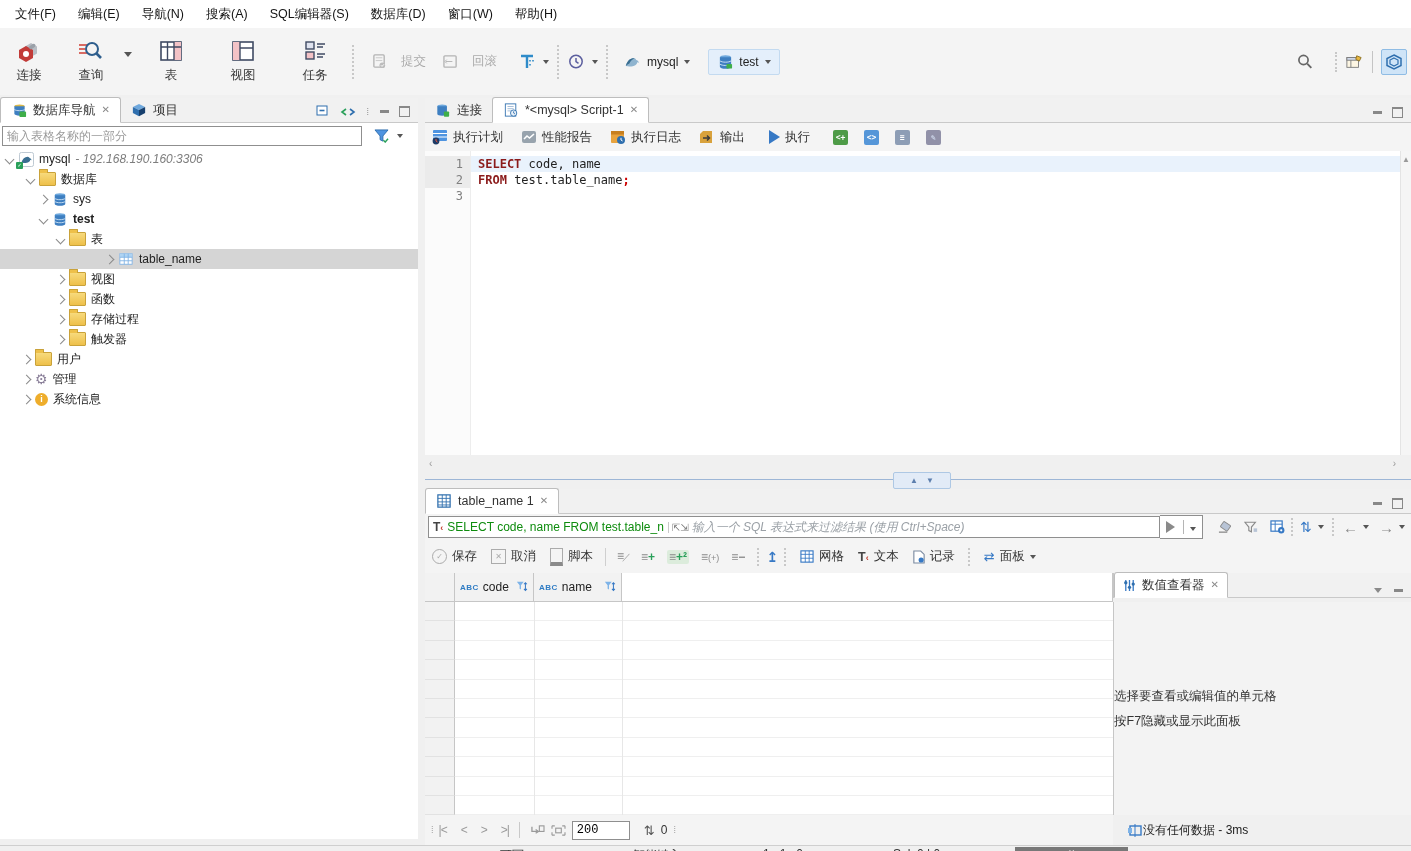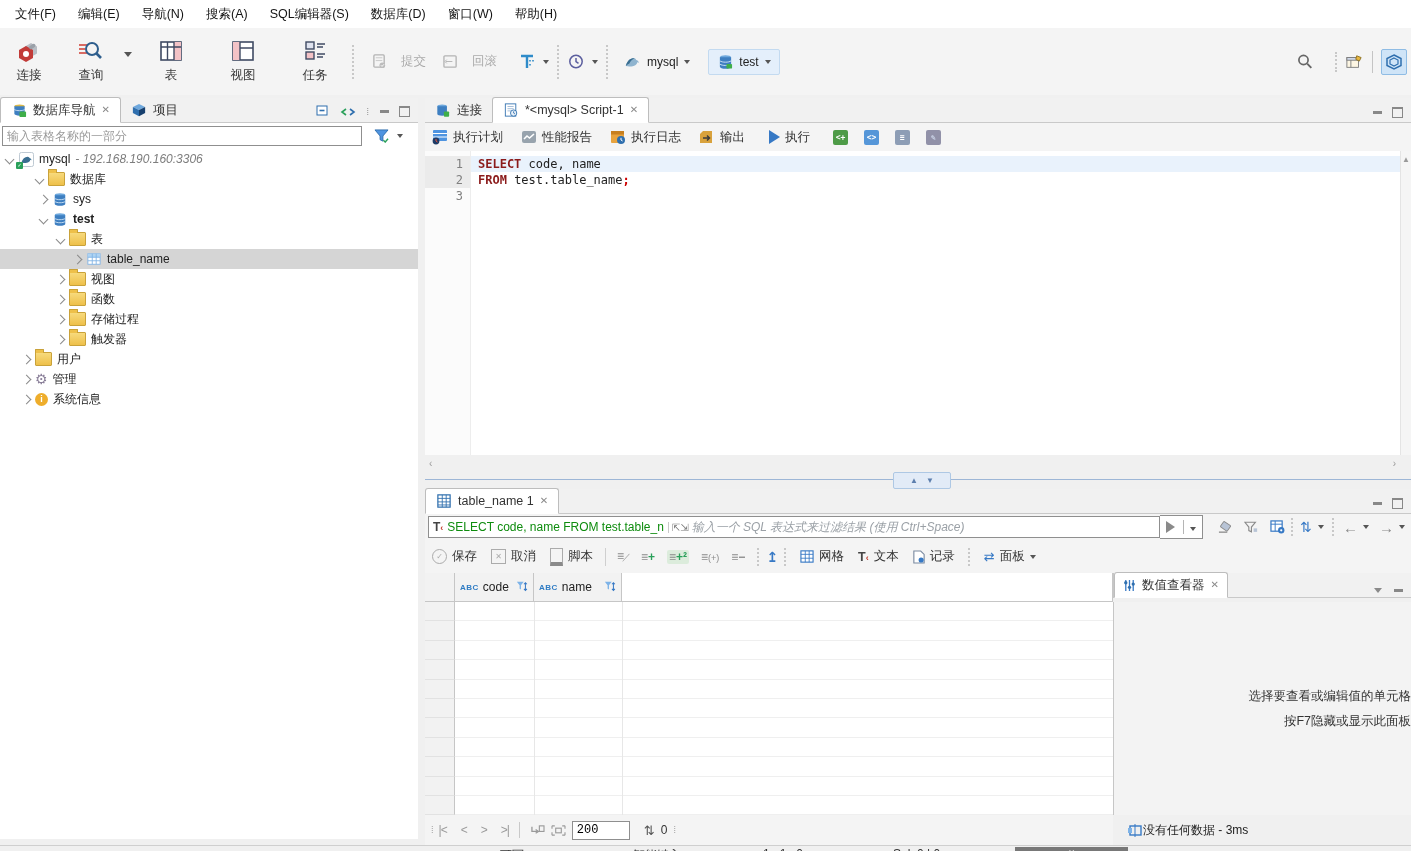--- a/index.html
+++ b/index.html
@@ -102,21 +102,21 @@
   .hfill{flex:1;background:#fff;border-bottom:none}
   .abc{color:#2f7cc4;font-weight:bold;font-size:8px;letter-spacing:.5px}
   #grid-body{left:425px;top:602px;width:688px;height:213px;background:#fff;overflow:hidden}
   .grow{display:flex;height:19.4px;box-sizing:border-box}
   .grow .rg{width:30px;background:#f2f2f2;border-right:1px solid #c6c6c6;border-bottom:1px solid #e2e2e2;box-sizing:border-box}
   .grow .rd{flex:1;border-bottom:1px solid #efefef;box-sizing:border-box}
   .colline{position:absolute;top:0;bottom:0;width:1px;background:#e7e7e7}
 
   
   #vv-tabbar{left:1113px;top:573px;width:298px;border-left:1px solid #c6c6c6;box-sizing:border-box}
-  #vv-content{left:1113px;top:602px;width:298px;height:213px;background:#f3f3f3;border-left:1px solid #c6c6c6;box-sizing:border-box;display:flex;flex-direction:column;align-items:flex-end;justify-content:center;gap:8px;color:#333;font-size:12.5px}
+  #vv-content{left:1113px;top:602px;width:298px;height:213px;background:#f3f3f3;border-left:1px solid #c6c6c6;box-sizing:border-box;display:flex;flex-direction:column;align-items:flex-start;justify-content:center;gap:8px;color:#333;font-size:12.5px}
   #vv-status{left:1113px;top:815px;width:298px;height:30px;display:flex;align-items:center;gap:0;padding-left:14px;box-sizing:border-box;color:#222}
 
   
   #rs-nav{left:425px;top:815px;width:688px;height:30px;background:#f4f4f4;display:flex;align-items:center;gap:6px;padding-left:6px;box-sizing:border-box;color:#8f8f8f}
   #rs-nav input{width:58px;height:19px;border:1px solid #8f8f8f;font-size:12px;padding:0 4px;box-sizing:border-box;font-family:Liberation Mono, monospace}
   .navg{font-size:12px;color:#9a9a9a;letter-spacing:-1px}
 
   
   #statusbar{left:0;top:845px;width:100%;height:6px;background:#f0f0f0;border-top:1px solid #cfcfcf;overflow:hidden;box-sizing:border-box}
   #statusbar span{position:absolute;top:1px;font-size:12px;color:#333;white-space:nowrap}
@@ -340,21 +340,21 @@
       <svg width="15" height="15" viewBox="0 0 16 16">
           <rect x="0.5" y="0.5" width="15" height="15" rx="2" fill="#fff" stroke="#b9c4cf"></rect>
           <path d="M2.5 11.5c1.3-4.5 4-6.7 7.5-6.3 1 .1 1.3.7 1 1.2 1.3.3 2.2 1.2 2.5 2.4l-1.6-.5c.2 1.9-2.2 3.5-6.5 3.4z" fill="#3a6e91"></path>
         </svg>
       <span style="position:absolute;left:-2px;bottom:-2px;width:7px;height:7px;background:#2aa05a;border-radius:1px;color:#fff;font-size:5px;line-height:7px;text-align:center">✓</span>
     </span>
     <span>mysql</span>
     <span class="t-suffix">- 192.168.190.160:3306</span>
   </div>
 
-  <div class="titem" style="padding-left:36px">
+  <div class="titem" style="padding-left:27px">
     <span class="chev exp"></span>
     <span class="ic-folder"></span>
     <span>数据库</span>
   </div>
 
   <div class="titem" style="padding-left:40px">
     <span class="chev col"></span>
     <span class="iconbox">
       <svg width="14" height="15" viewBox="0 0 16 16">
           <ellipse cx="8" cy="3" rx="6" ry="2.2" fill="#6ea8dd"></ellipse>
@@ -376,21 +376,21 @@
     </span>
     <span class="bold">test</span>
   </div>
 
   <div class="titem" style="padding-left:57px">
     <span class="chev exp"></span>
     <span class="ic-folder"></span>
     <span>表</span>
   </div>
 
-  <div class="titem selected" style="padding-left:74px">
+  <div class="titem selected" style="padding-left:106px">
     <span class="chev col"></span>
     <span class="iconbox">
       <svg width="14" height="14" viewBox="0 0 16 16">
           <rect x="1" y="2" width="14" height="12" fill="#fff" stroke="#7fb2e5"></rect>
           <rect x="1" y="2" width="14" height="4" fill="#aed3f2"></rect>
           <path d="M1 6h14M1 10h14M6 2v12M10.5 2v12" stroke="#7fb2e5"></path>
         </svg>
     </span>
     <span>table_name</span>
   </div>

